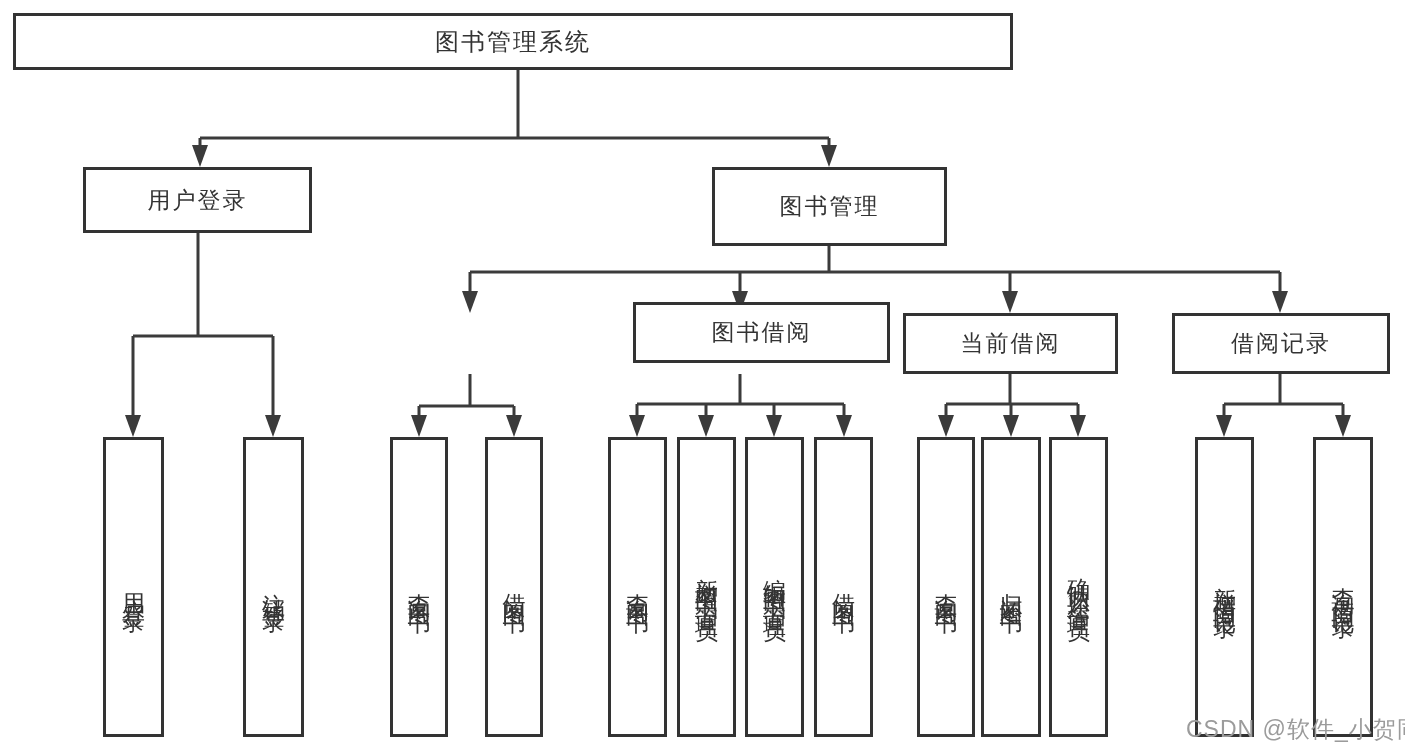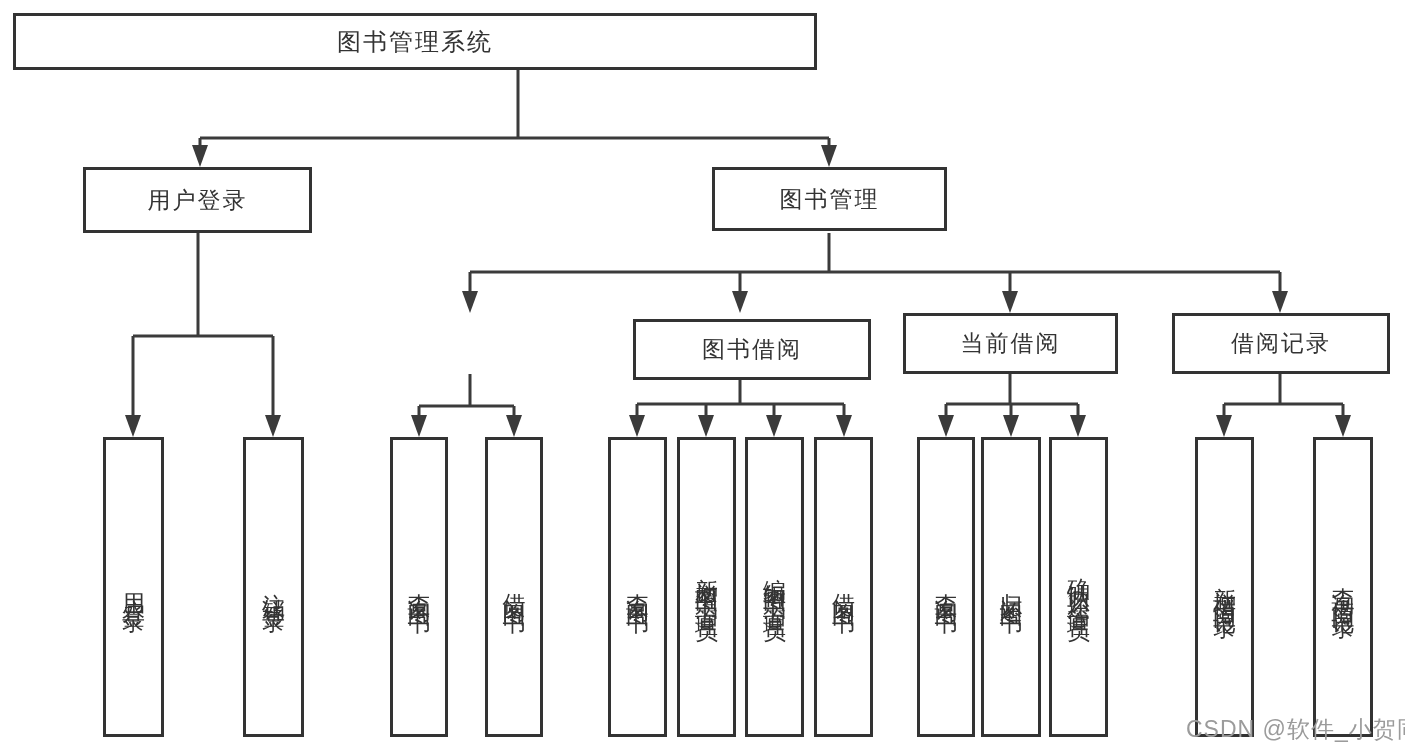--- a/index.html
+++ b/index.html
@@ -81,32 +81,32 @@
       <polygon points="1003,415 1019,415 1011,437"></polygon>
       <polygon points="1070,415 1086,415 1078,437"></polygon>
     </g>
     <g>
       <path d="M1280 374 V404 M1224 404 H1343 M1224 404 V418 M1343 404 V418"></path>
       <polygon points="1216,415 1232,415 1224,437"></polygon>
       <polygon points="1335,415 1351,415 1343,437"></polygon>
     </g>
   </svg>
 
-  <div class="box h root-box" style="left:13px;top:13px;width:804px;height:57px">
+  <div class="box h root-box" style="left:13px;top:13px;width:1000px;height:57px">
     <span>图书管理系统</span>
   </div>
 
   <div class="box h" style="left:83px;top:167px;width:229px;height:66px">
     <span>用户登录</span>
   </div>
-  <div class="box h" style="left:712px;top:167px;width:235px;height:64px">
+  <div class="box h" style="left:712px;top:167px;width:235px;height:79px">
     <span>图书管理</span>
   </div>
 
-  <div class="box h" style="left:633px;top:319px;width:238px;height:61px">
+  <div class="box h" style="left:633px;top:302px;width:257px;height:61px">
     <span>图书借阅</span>
   </div>
   <div class="box h" style="left:903px;top:313px;width:215px;height:61px">
     <span>当前借阅</span>
   </div>
   <div class="box h" style="left:1172px;top:313px;width:218px;height:61px">
     <span>借阅记录</span>
   </div>
 
   <div class="box v" style="left:103px;top:437px;width:61px;height:300px">

